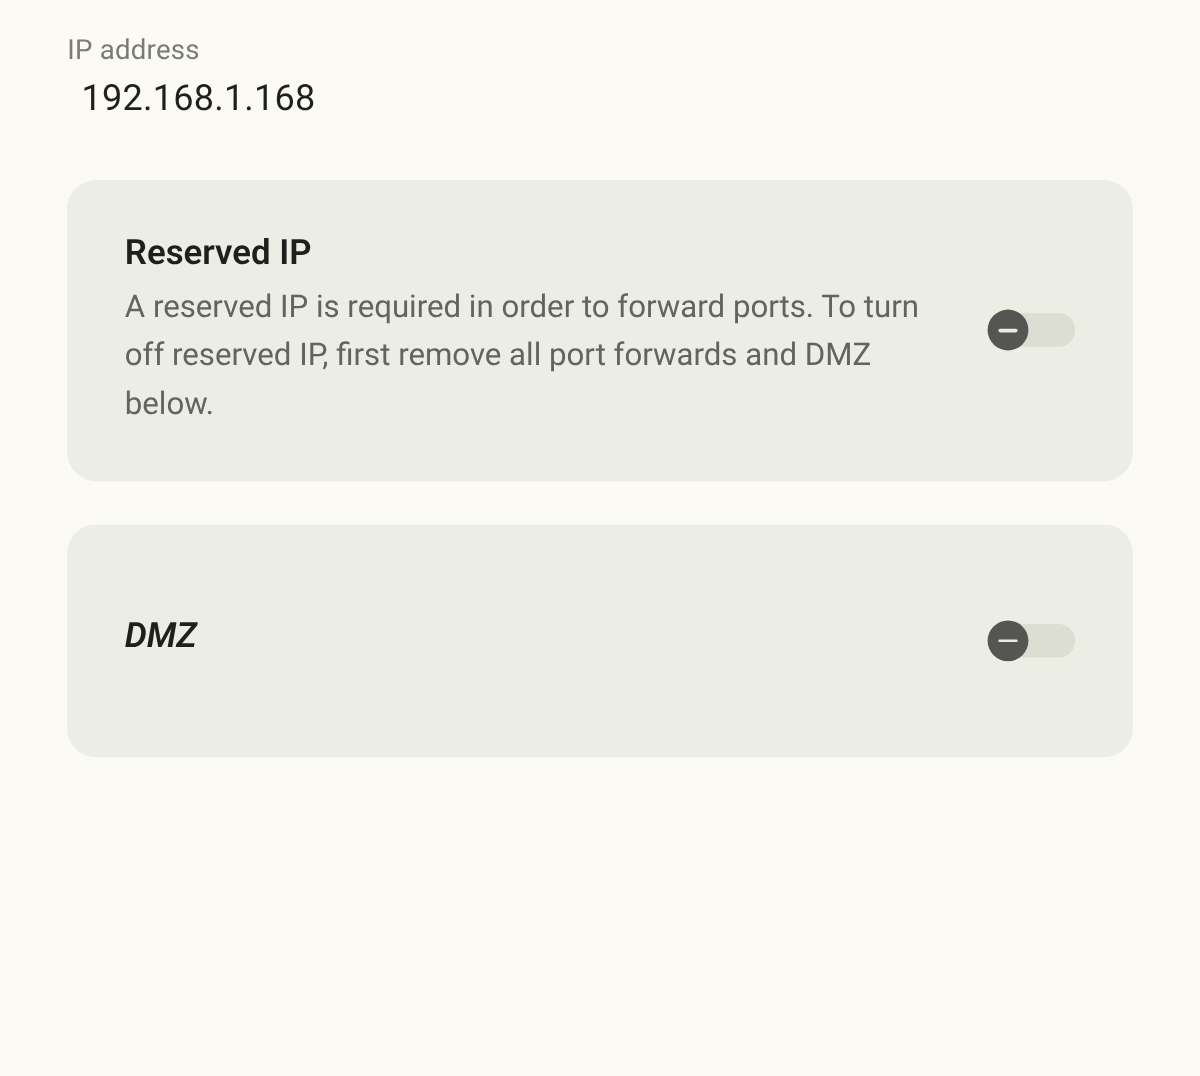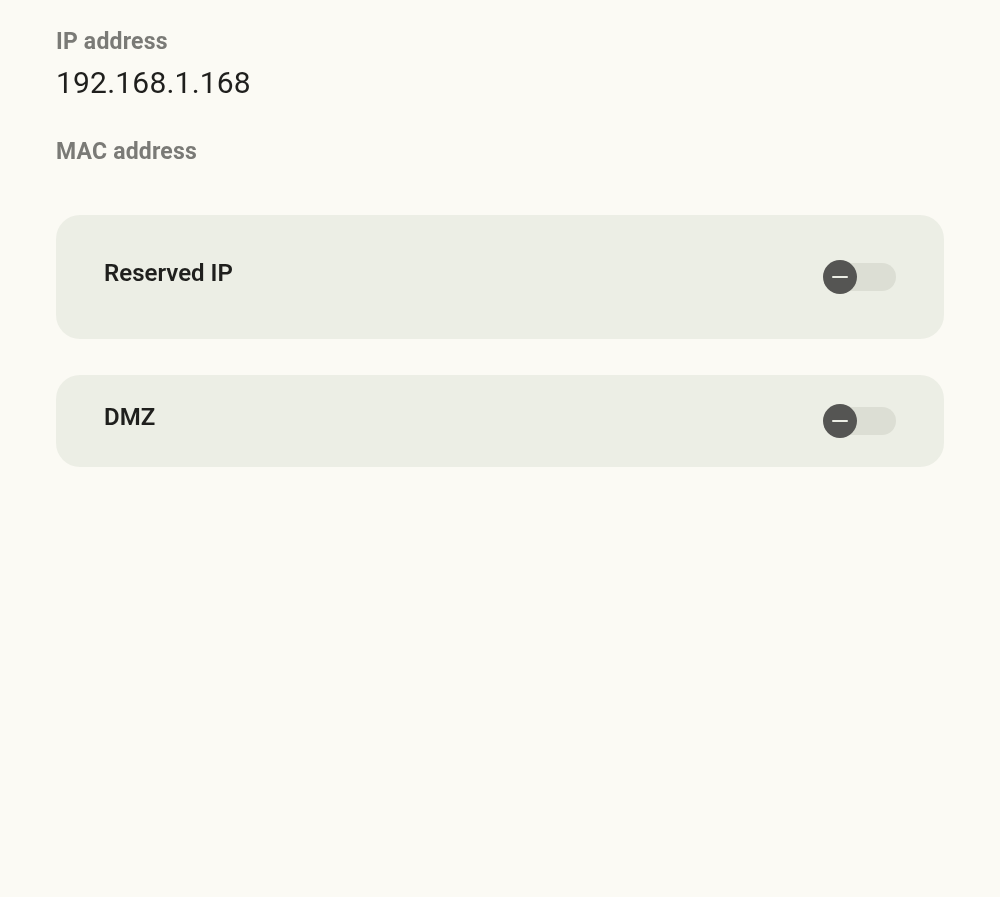--- a/index.html
+++ b/index.html
@@ -7,49 +7,50 @@
       width: 1000px;
       height: 897px;
       background: #fbfaf4;
       font-family: -apple-system, BlinkMacSystemFont, "Segoe UI", Roboto, Helvetica, Arial, sans-serif;
       padding: 28px 56px 0 56px;
       color: #333;
     }
     .field-label {
       font-size: 23px;
       color: #7a7a76;
-      font-weight: 700;
+      font-weight: 400;
       margin-bottom: 10px;
       letter-spacing: 0.2px;
     }
     .field-value {
       font-size: 30px;
       color: #1f1f1d;
       font-weight: 400;
       margin-bottom: 38px;
       letter-spacing: 0.2px;
+      margin-left: 12px;
     }
     .card {
       background: #eceee5;
       border-radius: 24px;
       padding: 44px 48px 44px 48px;
       margin-top: 50px;
       display: flex;
       align-items: center;
       justify-content: space-between;
     }
     .card + .card {
       margin-top: 36px;
     }
     .card-text {
       flex: 1;
       padding-right: 24px;
     }
     .card-title {
-      font-size: 24px;
+      font-size: 29px;
       color: #1f1f1d;
       font-weight: 600;
       margin-bottom: 8px;
     }
     .card-desc {
       font-size: 26px;
       color: #63635f;
       font-weight: 400;
       line-height: 1.55;
     }
@@ -81,41 +82,42 @@
     }
     .toggle-knob::before {
       content: "";
       display: block;
       width: 16px;
       height: 2.5px;
       background: #eceee5;
       border-radius: 2px;
     }
     .card-dmz {
-      padding: 28px 48px;
+      padding: 76px 48px;
+      font-style: italic;
     }
   </style>
 </head>
 <body>
 
 <div>
   <div class="field-label">IP address</div>
   <div class="field-value">192.168.1.168</div>
 </div>
 
 <div>
-  <div class="field-label">MAC address</div>
 </div>
 
 <div>
 </div>
 
 <div class="card">
   <div class="card-text">
     <div class="card-title">Reserved IP</div>
+    <div class="card-desc">A reserved IP is required in order to forward ports. To turn off reserved IP, first remove all port forwards and DMZ below.</div>
   </div>
   <div class="toggle-wrap">
     <span class="toggle-track">
       <span class="toggle-knob"></span>
     </span>
   </div>
 </div>
 
 <div class="card card-dmz">
   <div class="card-text">

